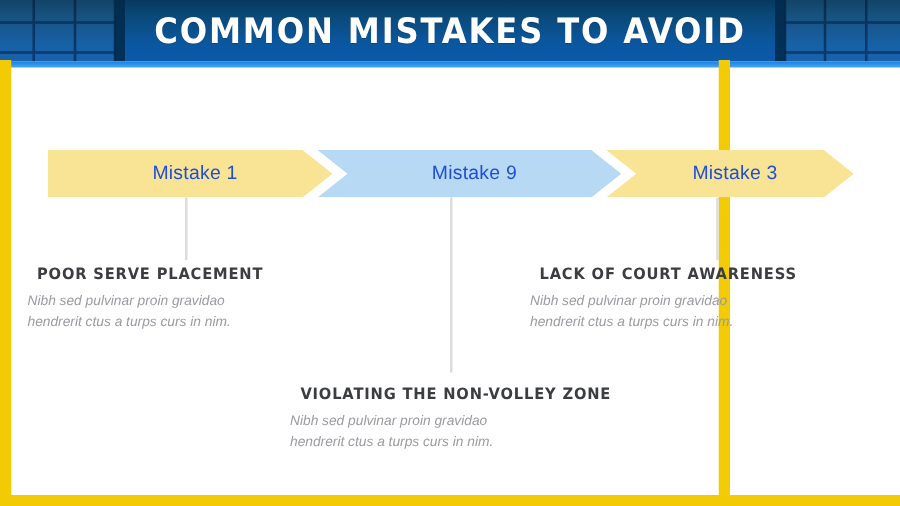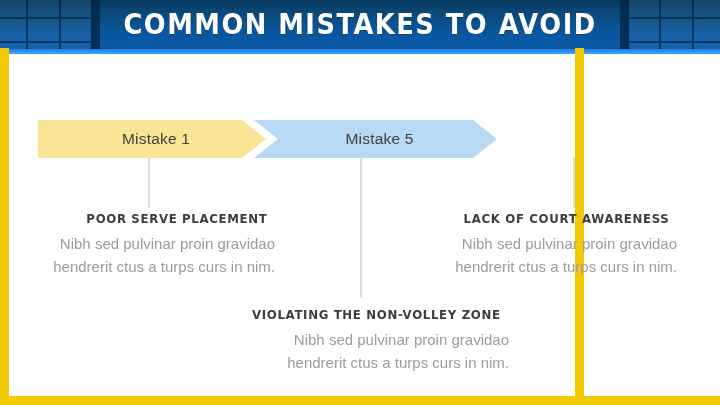--- a/index.html
+++ b/index.html
@@ -74,21 +74,21 @@
   }
 
   
   .chevron-band {
     position:absolute; left:38px; top:120px;
     width:645px; height:38px;
   }
   .chev {
     position:absolute; top:0; height:38px;
     display:flex; align-items:center; justify-content:center;
-    color:#404040;
+    color:#1d4ed8;
     font-size:15.5px;
     letter-spacing:.2px;
   }
   .chev-label { transform:translateX(4px); }
 
   .chev1 {
     left:0; width:228px;
     background:#f9e495;
     clip-path:polygon(0 0, 204px 0, 228px 50%, 204px 100%, 0 100%);
   }
@@ -107,37 +107,38 @@
   .connector {
     position:absolute;
     width:2px;
     background:#dcdcdc;
   }
   .conn1 { left:148px; top:158px; height:50px; }
   .conn2 { left:360px; top:158px; height:140px; }
   .conn3 { left:573px; top:158px; height:50px; }
 
   
-  .block { position:absolute; text-align:right; }
+  .block { position:absolute; text-align:left; }
   .block-title {
     font-family:"DejaVu Sans", sans-serif;
     font-size:12.5px;
     font-weight:bold;
     letter-spacing:.7px;
     color:#3b3d41;
     text-transform:uppercase;
     transform:scaleX(0.94);
     white-space:nowrap;
     margin-bottom:7px;
   }
   .block-body {
-    font-size:15px;
+    font-size:11px;
     line-height:1.5;
     color:#9a9ba0;
     white-space:pre-line;
+    font-style:italic;
   }
 
   .block1 { left:22px;  top:211px; width:253px; }
   .block2 { left:232px; top:307px; width:277px; }
   .block3 { left:424px; top:211px; width:253px; }
 </style>
 </head>
 <body>
 
 <div class="slide">
@@ -175,21 +176,24 @@
 
   <div class="frame-left"></div>
   <div class="frame-right"></div>
   <div class="frame-bottom"></div>
 
   <div class="chevron-band">
     <div class="chev chev1">
       <span class="chev-label">Mistake 1</span>
     </div>
     <div class="chev chev2">
-      <span class="chev-label">Mistake 5</span>
+      <span class="chev-label">Mistake 9</span>
+    </div>
+    <div class="chev chev3">
+      <span class="chev-label">Mistake 3</span>
     </div>
   </div>
 
   <div class="connector conn1"></div>
   <div class="connector conn2"></div>
   <div class="connector conn3"></div>
 
   <div class="block block1">
     <div class="block-title">POOR SERVE PLACEMENT</div>
     <div class="block-body">Nibh sed pulvinar proin gravidao

